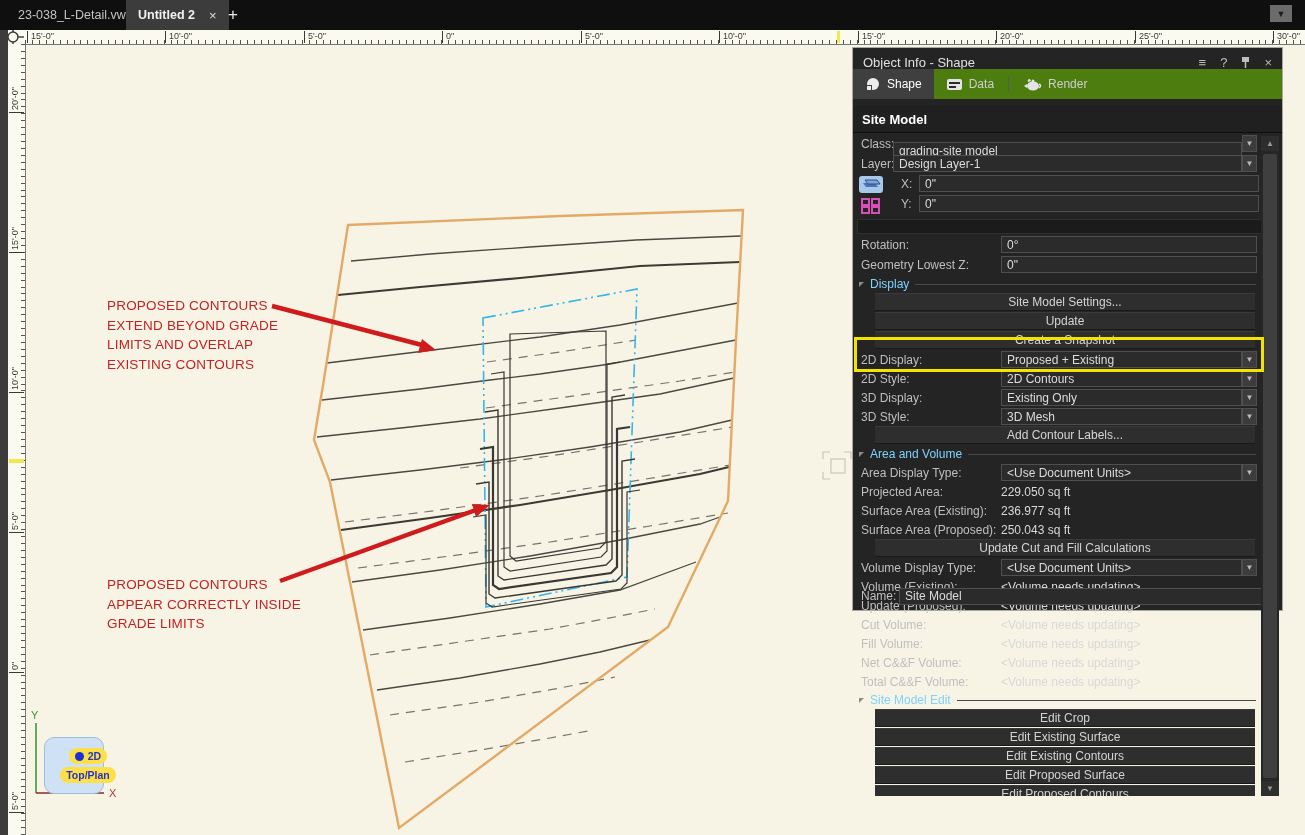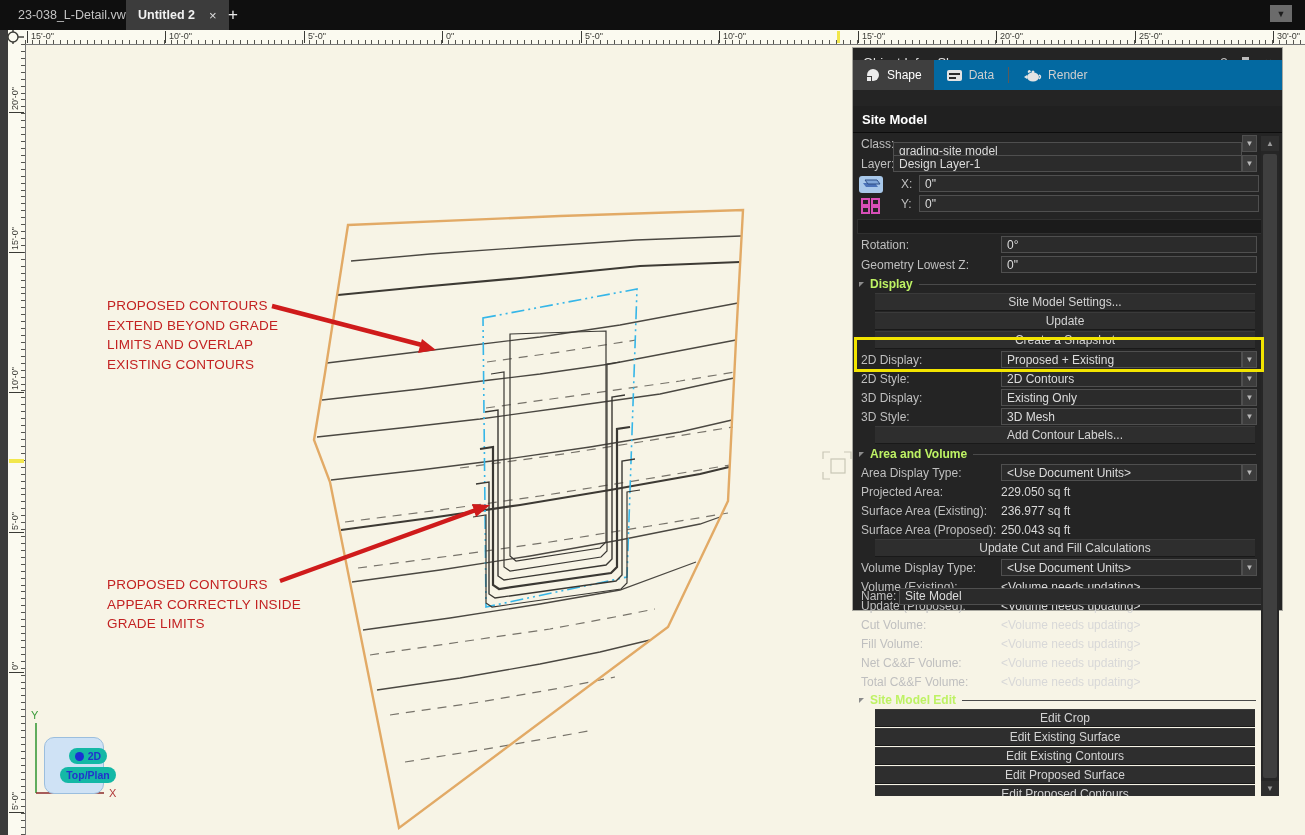--- a/index.html
+++ b/index.html
@@ -35,51 +35,51 @@
   .cursor-mark-v{position:absolute;left:9px;top:459px;width:15px;height:4px;background:#f2e74c;z-index:6;}
   
   #canvas{position:absolute;left:25px;top:44px;width:1280px;height:791px;background:#f7f4e6;z-index:1;}
   #draw{position:absolute;left:0;top:0;width:1305px;height:835px;z-index:2;}
   .annot{position:absolute;z-index:3;color:#c32222;font-size:13.5px;line-height:19.5px;
          white-space:pre-line;letter-spacing:.2px;}
   
   #viewbadge{position:absolute;left:44px;top:737px;width:58px;height:55px;background:#cfe2f5;
      border:1px solid #9bbede;border-radius:10px;z-index:3;display:flex;flex-direction:column;
      align-items:center;justify-content:center;gap:3px;}
-  .vb-pill{background:#14b8a6;border-radius:8px;padding:0 6px;font-size:10.5px;font-weight:bold;
+  .vb-pill{background:#fde047;border-radius:8px;padding:0 6px;font-size:10.5px;font-weight:bold;
      color:#2233cc;display:flex;align-items:center;gap:4px;height:16px;margin-left:28px;}
   .vb-dot{width:9px;height:9px;border-radius:50%;background:#1b2fd4;display:inline-block;}
   
   #panel{position:absolute;left:852px;top:47px;width:431px;height:564px;background:#242424;
      border:1px solid #a9a8a0;box-sizing:border-box;z-index:4;color:#c8c8c8;font-size:12px;}
   .p-titlebar{position:absolute;left:0;top:0;right:0;height:28px;display:flex;align-items:center;
      padding:0 10px;color:#e0e0e0;font-size:13px;}
   .p-ticons{margin-left:auto;display:flex;gap:14px;align-items:center;color:#bdbdbd;font-size:13px;}
-  .p-tabs{position:absolute;left:0;top:12px;right:0;height:30px;display:flex;align-items:stretch;background:#0369a1;}
+  .p-tabs{position:absolute;left:0;top:21px;right:0;height:30px;display:flex;align-items:stretch;background:#4d7c0f;}
   .p-tab{display:flex;align-items:center;gap:6px;padding:0 12px;color:#cfcfcf;}
   .p-tab.active{background:#3f3f3f;color:#fff;}
   .p-tabsep{width:1px;background:#5a5a5a;margin:7px 2px;}
   .p-objhdr{position:absolute;left:0;top:58px;right:0;height:26px;background:#202020;display:flex;
      align-items:center;padding:0 9px;font-weight:bold;color:#fff;font-size:13px;border-bottom:1px solid #0c0c0c;}
   .p-scroll{position:absolute;left:0;top:84px;width:429px;height:664px;overflow:hidden;}
   .p-row{position:relative;height:20px;display:flex;align-items:center;}
   .p-row19{position:relative;height:19px;display:flex;align-items:center;}
   .p-lab{color:#bfbfbf;padding-left:8px;white-space:nowrap;}
   .p-lab2{color:#bfbfbf;padding-left:8px;white-space:nowrap;}
   .field{position:absolute;top:1px;height:17px;background:#2b2b2b;border:1px solid #4f4f4f;
      color:#dcdcdc;display:flex;align-items:center;padding-left:5px;box-sizing:border-box;white-space:nowrap;overflow:hidden;}
   .combo-arrow{position:absolute;top:1px;width:15px;height:17px;background:#3c3c3c;border:1px solid #4f4f4f;
      box-sizing:border-box;color:#b8b8b8;font-size:8px;display:flex;align-items:center;justify-content:center;}
   .val{position:absolute;left:148px;color:#d8d8d8;white-space:nowrap;}
   .p-btn{position:relative;height:18px;margin:0 0 1px 22px;width:380px;background:#2e2e2e;
      border-top:1px solid #3a3a3a;border-bottom:1px solid #191919;color:#d4d4d4;display:flex;
      align-items:center;justify-content:center;font-size:12px;box-sizing:border-box;}
   .p-sechdr{position:relative;height:18px;display:flex;align-items:center;gap:6px;padding-left:6px;}
   .sec-tri{width:0;height:0;border-top:5px solid #8b8b8b;border-right:5px solid transparent;flex:0 0 auto;}
-  .sec-title{font-weight:bold;color:#bef264;white-space:nowrap;}
+  .sec-title{font-weight:normal;color:#7dd3fc;white-space:nowrap;}
   .sec-line{flex:1;height:1px;background:#4a4a4a;margin-right:26px;}
   .emptybar{height:13px;margin:1px 4px 1px 4px;background:#1b1b1b;border:1px solid #303030;}
   .xyblock{position:relative;height:44px;}
   .mini-icon{position:absolute;left:6px;width:24px;height:17px;border-radius:3px;}
   .p-scrollbar{position:absolute;right:3px;top:88px;width:18px;height:660px;background:#262626;z-index:2;}
   .sb-btn{position:absolute;left:0;width:18px;height:15px;background:#2e2e2e;color:#9a9a9a;font-size:8px;
      display:flex;align-items:center;justify-content:center;}
   .sb-thumb{position:absolute;left:2px;top:18px;width:14px;height:624px;background:#3f3f3f;border-radius:2px;}
   .p-namerow{position:absolute;left:0;bottom:2px;right:0;height:24px;display:flex;align-items:center;}
   #highlight-box{position:absolute;left:854px;top:337px;width:410px;height:35px;border:3px solid #f2e400;

